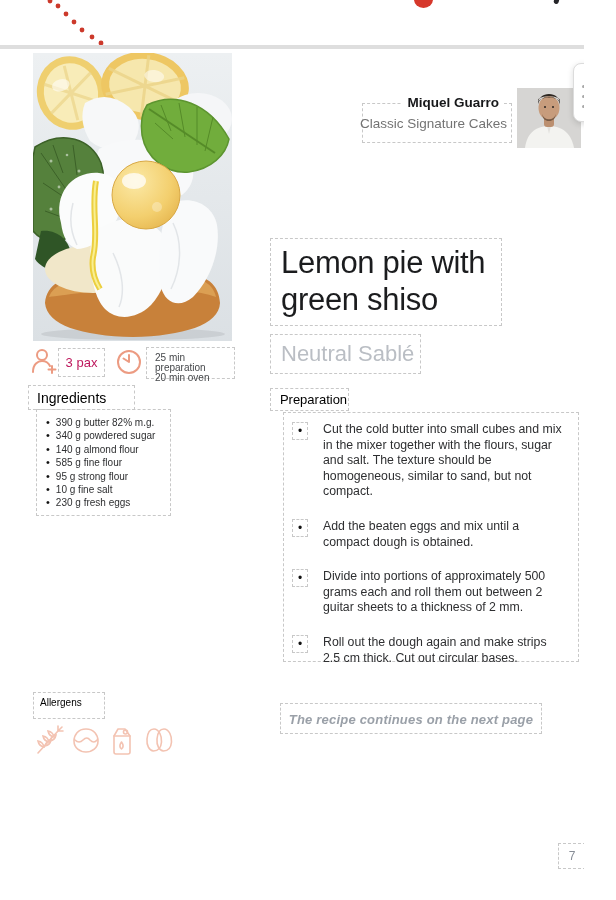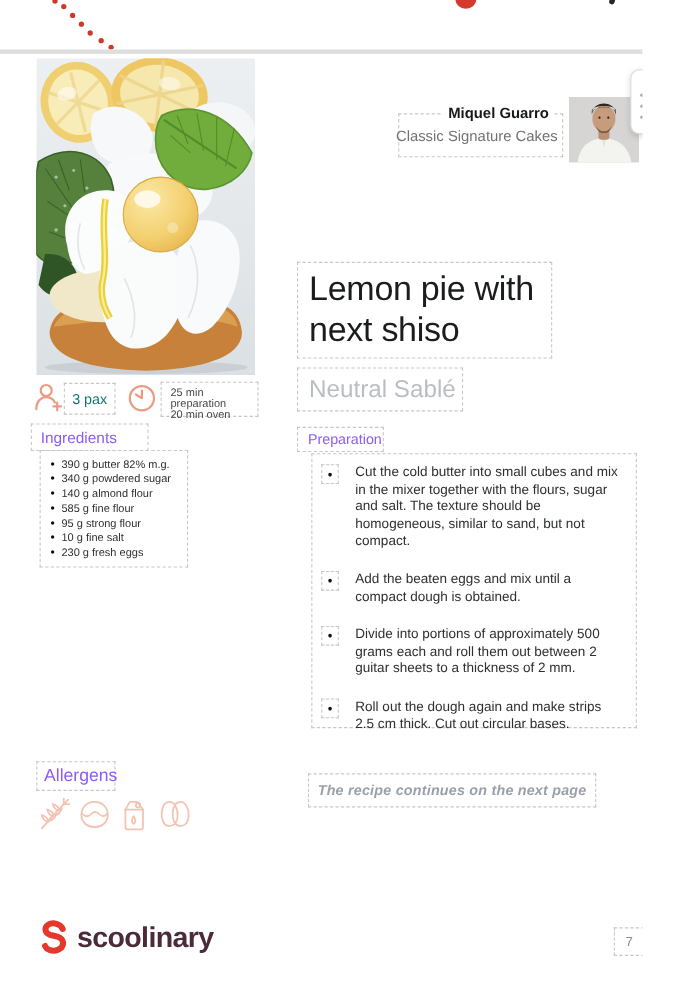--- a/index.html
+++ b/index.html
@@ -30,43 +30,43 @@
   .photo { left: 33px; top: 53px; width: 199px; height: 288px; }
 
   
   .title-box { left: 270px; top: 238px; width: 232px; height: 88px; }
   .title-text { padding: 5px 2px 0 10px; font-size: 31px; line-height: 37px; font-weight: 500; color: #1b1c1e; letter-spacing: -0.3px; }
   .subtitle-box { left: 270px; top: 334px; width: 151px; height: 40px; }
   .subtitle-text { padding: 6px 0 0 10px; font-size: 22px; font-weight: 500; color: #babec4; }
 
   
   .pax-icon { left: 30px; top: 346px; }
-  .pax-box { left: 58px; top: 348px; width: 47px; height: 29px; text-align: center; line-height: 28px; font-size: 13px; color: #0f766e; }
+  .pax-box { left: 58px; top: 348px; width: 47px; height: 29px; text-align: center; line-height: 28px; font-size: 13px; color: #be185d; }
   .clock-icon { left: 115px; top: 348px; }
   .time-box { left: 146px; top: 347px; width: 89px; height: 32px; padding: 5px 0 0 8px; }
   .time-box div { font-size: 10px; line-height: 10px; color: #45474a; }
 
   
   .ing-label-box { left: 28px; top: 385px; width: 107px; height: 25px; }
-  .section-label { font-size: 14px; color: #8b5cf6; padding: 4px 0 0 8px; display: block; }
+  .section-label { font-size: 14px; color: #000000; padding: 4px 0 0 8px; display: block; }
   .ing-list-box { left: 36px; top: 409px; width: 135px; height: 107px; padding: 6px 0 0 9px; }
   .ing-row { font-size: 10px; line-height: 13.4px; color: #2e2f31; white-space: nowrap; }
   .ing-row::before { content: "•"; margin-right: 6px; font-size: 11px; color: #111; }
 
   
   .prep-label-box { left: 270px; top: 388px; width: 79px; height: 23px; text-align: center; }
   .prep-label-box .section-label { font-size: 13px; padding-top: 3px; }
   .prep-box { left: 283px; top: 412px; width: 296px; height: 250px; padding: 9px 12px 0 0; }
   .step { position: relative; margin-bottom: 19px; padding-left: 39px; font-size: 12.3px; line-height: 15.6px; color: #2e2f31; }
   .step .bullet-box { position: absolute; left: 8px; top: 0; width: 16px; height: 18px; border: 1px dashed #c8c8c8;
                       text-align: center; line-height: 16px; font-size: 12px; color: #111; }
 
   
   .alg-label-box { left: 33px; top: 692px; width: 72px; height: 27px; }
-  .alg-label-box .section-label { font-size: 16px; padding: 4px 0 0 6px; }
+  .alg-label-box .section-label { font-size: 10px; padding: 4px 0 0 6px; }
   .alg-row { left: 33px; top: 722px; width: 160px; height: 36px; display: flex; align-items: center; gap: 6px; }
 
   
   .cont-box { left: 280px; top: 703px; width: 262px; height: 31px; text-align: center; line-height: 30px; }
   .cont-text { font-size: 13px; font-style: italic; font-weight: bold; color: #9aa0a8; letter-spacing: 0.2px; }
 
   
   .copyright-box { left: 589px; top: 712px; width: 20px; height: 153px; }
   .copyright-text { display: block; width: 100%; height: 100%; writing-mode: vertical-rl; transform: rotate(180deg);
                     font-size: 8.5px; color: #9ba1a8; text-align: center; letter-spacing: 0.3px; }
@@ -188,21 +188,21 @@
         <circle cx="36" cy="19" r="1" fill="#2a2420"></circle>
     </svg>
   </div>
   <div class="abs menu-card">
     <div class="bar" style="top:21px;"></div>
     <div class="bar" style="top:31px;"></div>
     <div class="bar" style="top:41px;"></div>
   </div>
 
   <div class="abs dashed title-box">
-    <div class="title-text">Lemon pie with next shiso</div>
+    <div class="title-text">Lemon pie with green shiso</div>
   </div>
   <div class="abs dashed subtitle-box">
     <div class="subtitle-text">Neutral Sablé</div>
   </div>
 
   <svg class="abs pax-icon" width="28" height="30" viewBox="0 0 28 30">
     <g stroke="#ec9b82" stroke-width="2" fill="none" stroke-linecap="round">
       <circle cx="12" cy="9" r="5"></circle>
       <path d="M3 26 C3 18 8 15 12 15 C15.5 15 18.5 16.8 20 20"></path>
       <path d="M22 20 L22 27 M18.5 23.5 L25.5 23.5"></path>
@@ -295,20 +295,14 @@
   <div class="abs dashed cont-box">
     <span class="cont-text">The recipe continues on the next page</span>
   </div>
 
   <div class="abs dashed copyright-box">
     <span class="copyright-text">© Scoolinary - All rights reserved</span>
   </div>
   <div class="abs dashed pagenum-box">
     <span>7</span>
   </div>
-  <div class="abs brand">
-    <svg width="30" height="32" viewBox="0 0 30 32">
-      <path d="M23 8.5 C21.5 4 14 2 10 4.5 C6 7 6.5 12 11.5 13.8 C14.5 14.8 18.5 14.8 20.5 16.5 C25 19.5 24 25.5 18.5 27.5 C14 29.2 8.5 27.8 7 24" stroke="#e5382c" stroke-width="5.5" fill="none" stroke-linecap="round"></path>
-    </svg>
-    <span class="brand-word">scoolinary</span>
-  </div>
 
 </div>
 
 </body></html>

